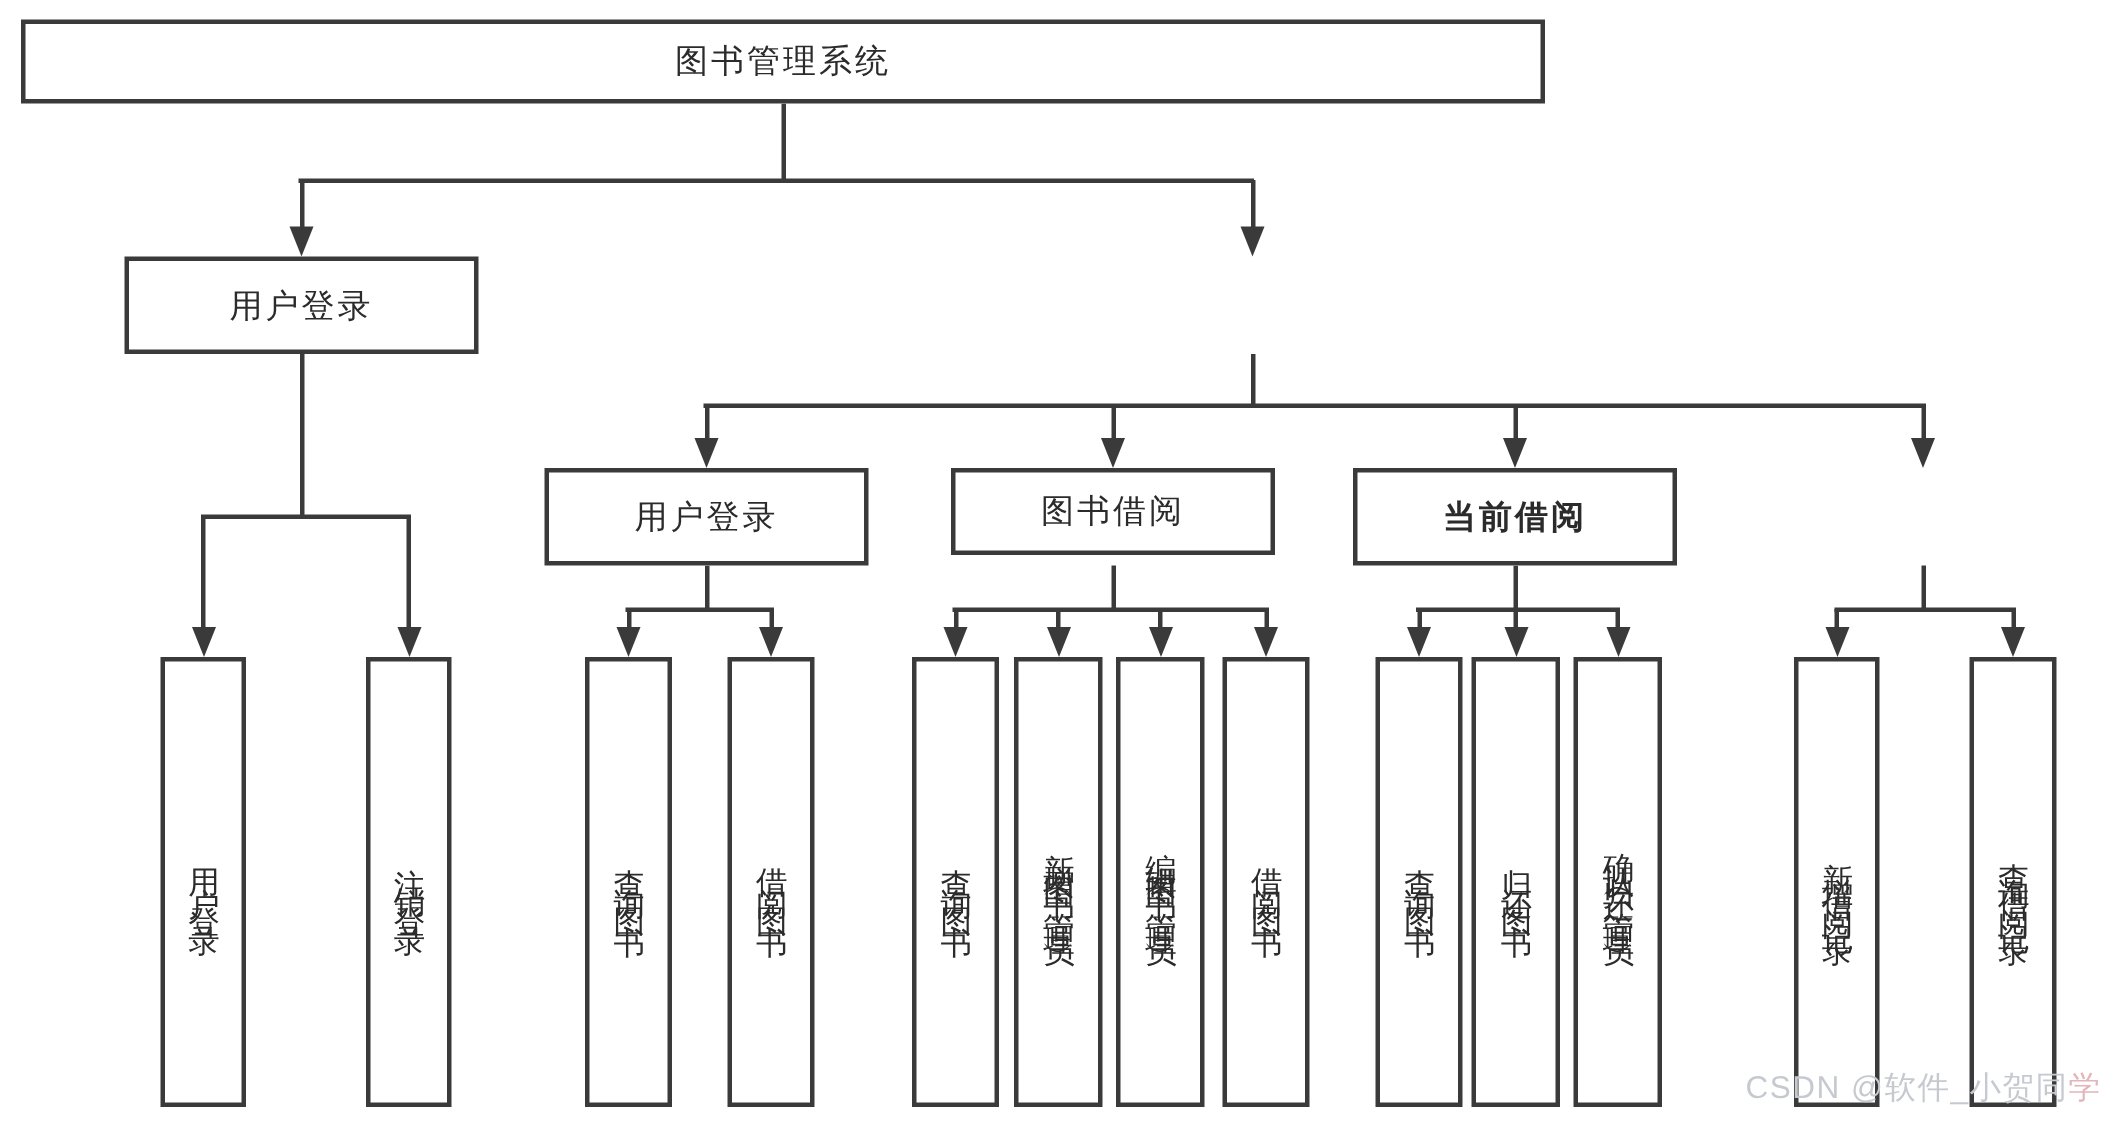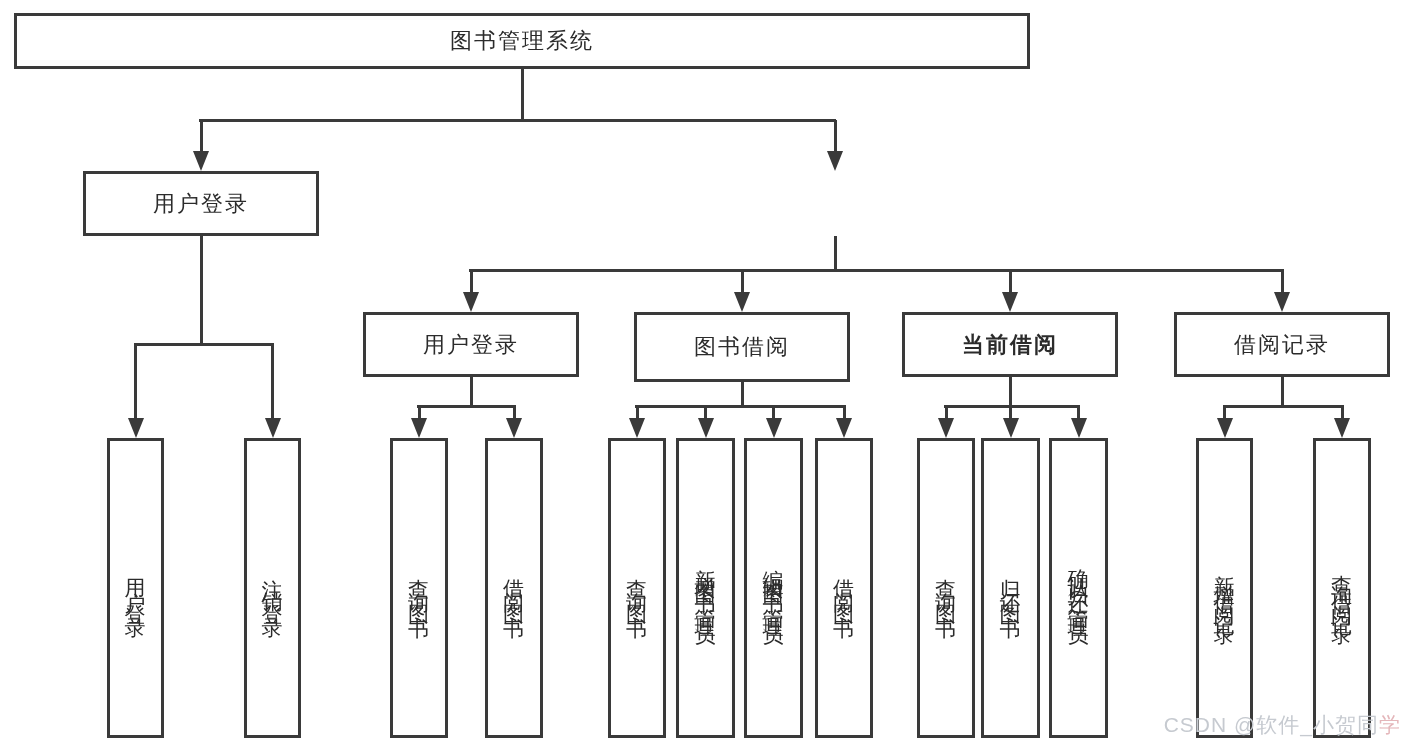--- a/index.html
+++ b/index.html
@@ -37,28 +37,25 @@
   <div id="watermark"><span>CSDN @软件_小贺同</span><span class="wm-accent">学</span></div>
 <div class="node h" style="left: 14px; top: 13px; width: 1016px; height: 56px;">
       <span class="lbl">图书管理系统</span>
     </div>
     <div class="node h" style="left: 83px; top: 171px; width: 236px; height: 65px;">
       <span class="lbl">用户登录</span>
     </div>
     <div class="node h" style="left: 363px; top: 312px; width: 216px; height: 65px;">
       <span class="lbl">用户登录</span>
     </div>
-    <div class="node h" style="left: 634px; top: 312px; width: 216px; height: 70px;">
+    <div class="node h" style="left: 634px; top: 312px; width: 216px; height: 58px;">
       <span class="lbl">图书借阅</span>
     </div>
     <div class="node h" style="left: 902px; top: 312px; width: 216px; height: 65px; font-weight: bold;">
       <span class="lbl">当前借阅</span>
-    </div>
-    <div class="node h" style="left: 1174px; top: 312px; width: 216px; height: 65px;">
-      <span class="lbl">借阅记录</span>
     </div>
     <div class="node v" style="left: 107px; top: 438px; width: 57px; height: 300px;">
       <span class="lbl" style="letter-spacing: 13px;">用户登录</span>
     </div>
     <div class="node v" style="left: 244px; top: 438px; width: 57px; height: 300px;">
       <span class="lbl" style="letter-spacing: 13px;">注销登录</span>
     </div>
     <div class="node v" style="left: 390px; top: 438px; width: 58px; height: 300px;">
       <span class="lbl" style="letter-spacing: 13px;">查询图书</span>
     </div>

